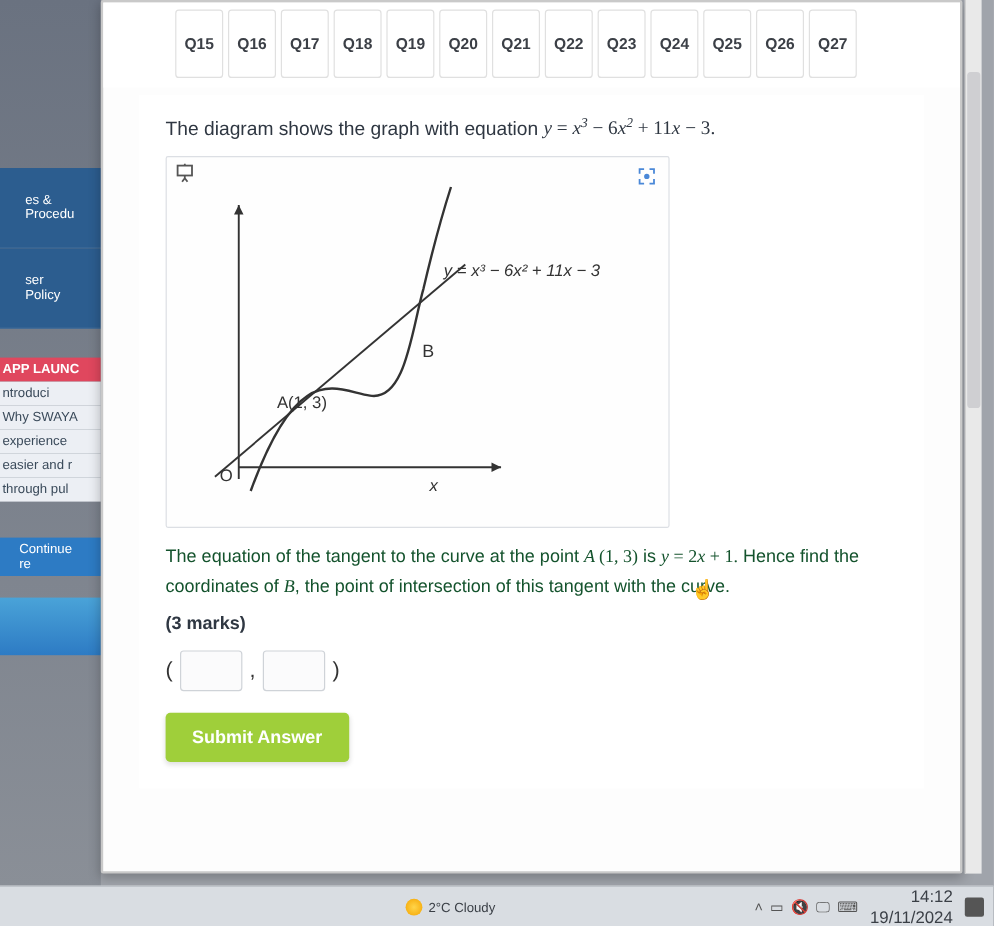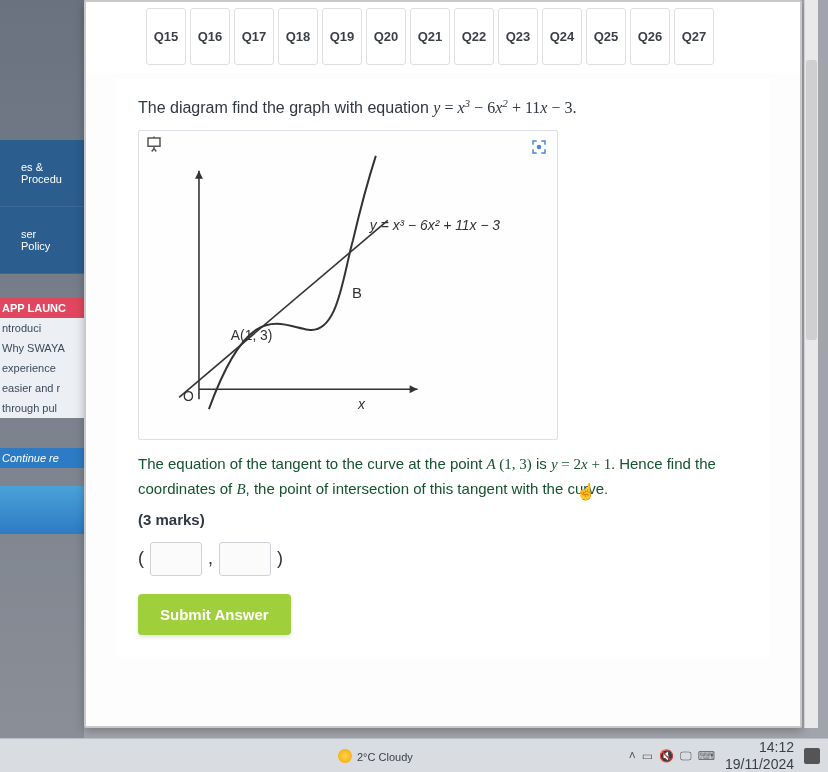--- a/index.html
+++ b/index.html
@@ -5,21 +5,21 @@
   * { box-sizing: border-box; margin: 0; padding: 0; }
   html, body { width: 828px; height: 772px; overflow: hidden; font-family: "Segoe UI", Arial, sans-serif; background: #9a9ea5; }
   .desktop { position: relative; width: 828px; height: 772px; background: #a0a4ab; }
 
   
   .left-strip { position: absolute; left: 0; top: 0; width: 84px; height: 740px; background: linear-gradient(#6a7280,#8a8f97); color: #e8eaf0; font-size: 11px; }
   .ls-item { padding: 6px 4px; border-bottom: 1px solid rgba(255,255,255,.08); }
   .ls-dark { background:#2c5d8f; color:#fff; padding:21px; margin-top:140px;}
   .ls-app  { background:#e0475e; color:#fff; padding:4px 2px; margin-top:24px; font-weight:600;}
   .ls-plain{ background:#eceff4; color:#3a4a5a; padding:4px 2px;}
-  .ls-blue { background:#2d7bc4; color:#fff; padding:4px 2px; margin-top:30px;font-style:italic;}
+  .ls-blue { background:#2d7bc4; color:#fff; padding:4px 16px; margin-top:30px;}
   .ls-img  { height:48px; background:linear-gradient(#4aa3d8,#2d7bc4); margin-top:18px;}
 
   
   .win { position:absolute; left:84px; top:0; right:26px; height:728px; background:#fdfdfd; border:2px solid #c9c9c9; border-radius:2px; box-shadow:0 3px 10px rgba(0,0,0,.25);}
   .win-inner { position:absolute; inset:0; overflow:hidden; }
 
   
   .rscroll { position:absolute; right:10px; top:0; width:14px; height:728px; background:#e9e9e9; border-left:1px solid #cfcfcf;}
   .rscroll .thumb{ position:absolute; left:1px; right:1px; top:60px; height:280px; background:#cfcfd2; border-radius:3px;}
 
@@ -96,21 +96,21 @@
           <div class="qpill">Q24</div>
           <div class="qpill">Q25</div>
           <div class="qpill">Q26</div>
           <div class="qpill">Q27</div>
         </div>
 
 
       <div class="card">
 
         <p class="qtext">
-          <span>The diagram find the graph with equation </span>
+          <span>The diagram shows the graph with equation </span>
           <span class="math">y <span class="n">=</span> x<sup>3</sup> <span class="n">− 6</span>x<sup>2</sup> <span class="n">+ 11</span>x <span class="n">− 3.</span></span>
         </p>
 
         <div class="diagram">
           <span class="easel-icon">
             <svg viewBox="0 0 24 24" fill="none" stroke="currentColor" stroke-width="2">
                 <rect x="4" y="4" width="16" height="11"></rect>
                 <path d="M12 15v3M9 22l3-4 3 4M12 2v2"></path>
               </svg>
           </span>

